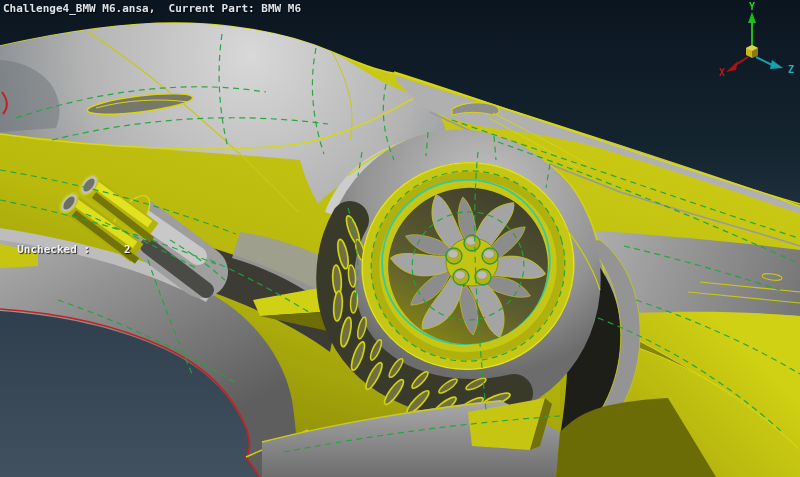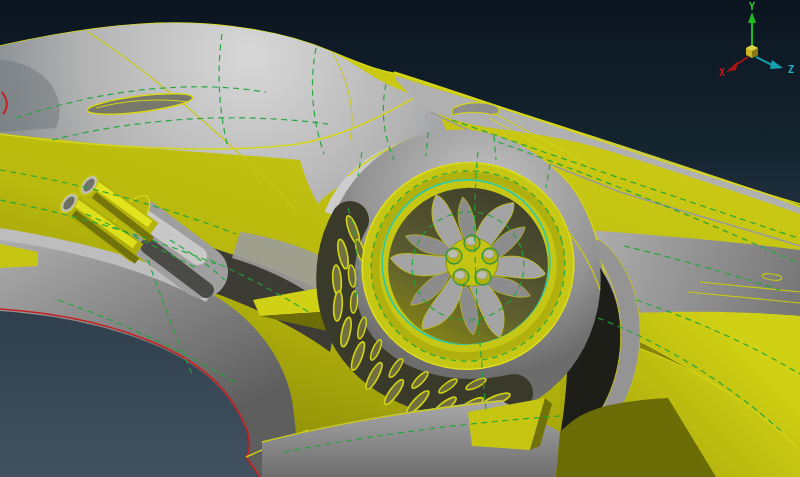--- a/index.html
+++ b/index.html
@@ -272,13 +272,17 @@
   <polygon points="772,60 783,68 770,69" fill="#17a0b0"></polygon>
   <polygon points="746,48 752,45 758,48 758,55 752,58 746,55" fill="#c8b422"></polygon>
   <polygon points="746,48 752,45 758,48 752,51" fill="#ddd24a"></polygon>
   <polygon points="752,51 758,48 758,55 752,58" fill="#8a7a14"></polygon>
   <text x="752" y="10" text-anchor="middle" fill="#2ad42a">Y</text>
   <text x="722" y="76" text-anchor="middle" fill="#c01818">X</text>
   <text x="791" y="73" text-anchor="middle" fill="#1fb4c8">Z</text>
 </g>
 </svg>
 
+<div id="window-title" class="overlay-text">Challenge4_BMW M6.ansa,  Current Part: BMW M6</div>
+<div id="unchecked" class="overlay-text">
+  <span>Unchecked :</span><span class="val">2</span>
 </div>
+</div>
 
 </body></html>

